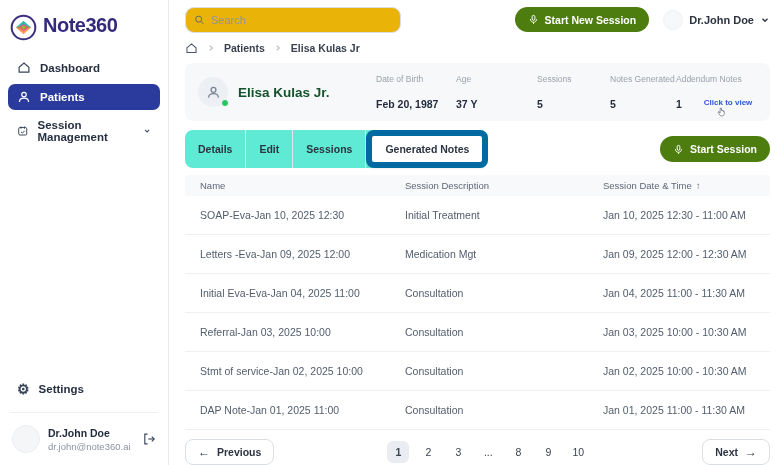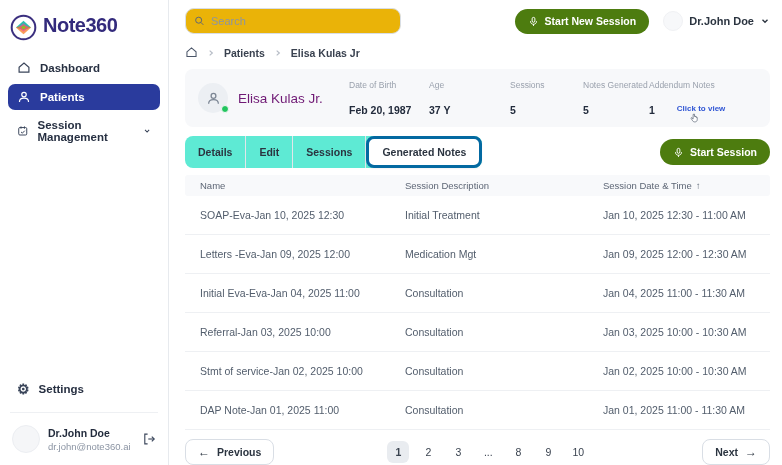--- a/index.html
+++ b/index.html
@@ -40,35 +40,35 @@
   .chip-avatar { width:20px; height:20px; border-radius:50%; background:#f7f8fa; border:1px solid #f0f1f4; }
   .chip-name { font-size:11px; font-weight:bold; color:#2b3440; }
 
   .breadcrumb { display:flex; align-items:center; gap:9px; height:26px; margin-top:4px; }
   .crumb { font-size:10.5px; font-weight:bold; color:#39414f; cursor:pointer; }
 
   .patient-card { margin-top:4px; background:#f7f8fa; border-radius:8px; padding:11px 13px; display:flex; align-items:center; }
   .p-avatar-wrap { position:relative; width:30px; height:30px; flex-shrink:0; }
   .p-avatar { width:30px; height:30px; border-radius:50%; background:#eceff3; display:flex; align-items:center; justify-content:center; }
   .p-status-dot { position:absolute; right:-1px; bottom:0; width:8px; height:8px; border-radius:50%; background:#22c55e; border:1.5px solid #f7f8fa; }
-  .p-name { font-size:13.5px; font-weight:normal; color:#701a75; margin-left:10px; margin-right:15px; min-width:96px; }
+  .p-name { font-size:13.5px; font-weight:bold; color:#14532d; margin-left:10px; margin-right:42px; min-width:96px; }
   .p-fields { display:flex; flex:1; align-items:flex-start; }
   .p-field { display:flex; flex-direction:column; gap:14px; }
   .f-dob{width:80px;} .f-age{width:81px;} .f-gender{width:70px;} .f-sessions{width:73px;} .f-notes{width:66px;} .f-addendum{flex:1;}
   .p-label { font-size:8.5px; color:#9aa1ad; }
   .p-value { font-size:10.5px; font-weight:bold; color:#232c3d; }
   .addendum-row { display:flex; align-items:flex-start; gap:22px; position:relative; }
   .click-view { font-size:8px; font-weight:bold; color:#3056d4; cursor:pointer; }
   .cursor-icon { position:absolute; left:40px; top:9px; }
 
   .tabs-row { margin-top:9px; display:flex; align-items:center; }
   .tab-group { display:flex; align-items:stretch; background:#5eead4; border-radius:8px; overflow:visible; }
   .tab { padding:7px 13px; font-size:10.5px; font-weight:bold; color:#2b3440; cursor:pointer; border-right:1px solid #e3e6ea; display:flex; align-items:center; }
   .tab:last-child { border-right:none; }
-  .tab.active { background:#fff; border:3px solid #0369a1; border-radius:8px; box-shadow:0 1px 2px rgba(20,30,60,.06); }
+  .tab.active { background:#fff; border:6px solid #0369a1; border-radius:8px; box-shadow:0 1px 2px rgba(20,30,60,.06); }
   .tabs-row .pill-btn { margin-left:auto; height:26px; }
 
   .table { margin-top:7px; }
   .t-head { display:grid; grid-template-columns:205px 198px 1fr; background:#f8f9fb; border-radius:3px; height:21px; align-items:center; }
   .t-head .th { font-size:9.5px; color:#5d6675; padding-left:15px; display:flex; align-items:center; gap:4px; }
   .sort-arrow { font-size:9.5px; color:#5d6675; cursor:pointer; }
   .t-row { display:grid; grid-template-columns:205px 198px 1fr; height:39px; align-items:center; border-bottom:1px solid #eef0f3; cursor:default; }
   .t-row .td { font-size:10.5px; color:#525d6c; padding-left:15px; white-space:nowrap; overflow:hidden; }
 
   .pagination { display:flex; align-items:center; margin-top:9px; }

